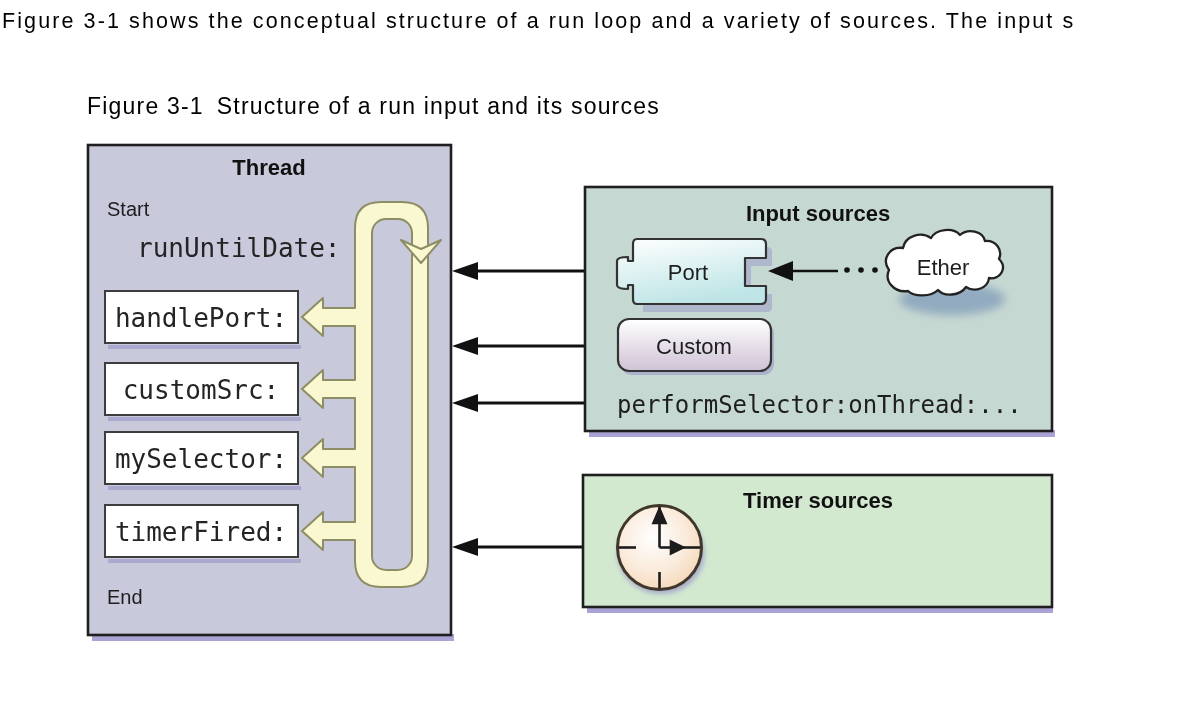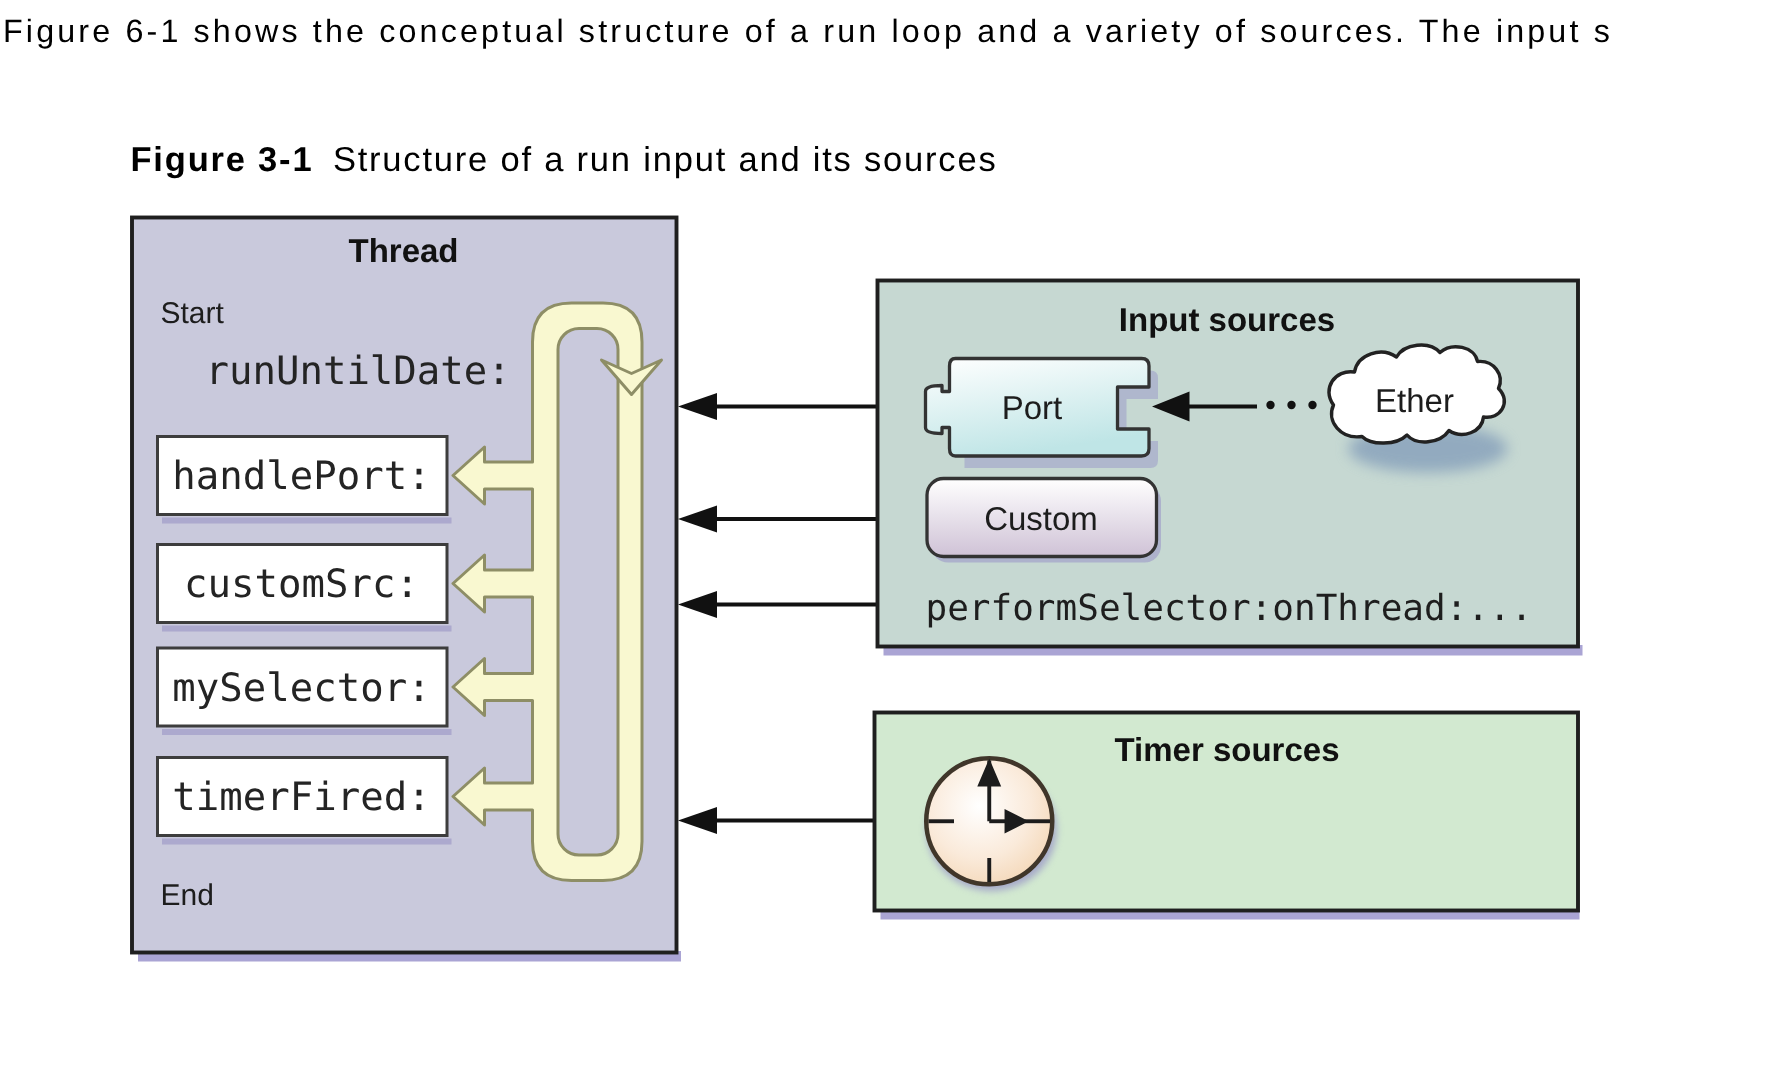--- a/index.html
+++ b/index.html
@@ -8,32 +8,32 @@
     background:#ffffff;font-family:"Liberation Sans",sans-serif;color:#000;
   }
   .intro{
     position:absolute;left:2px;top:9px;width:1176px;overflow:hidden;
     white-space:nowrap;font-size:21.5px;letter-spacing:2.1px;color:#000;
   }
   .caption{
     position:absolute;left:87px;top:93px;white-space:nowrap;
     font-size:23px;letter-spacing:1.2px;color:#000;
   }
-  .caption .cap-label{font-weight:700;margin-right:13px;}
+  .caption .cap-label{font-weight:400;margin-right:13px;}
   svg{position:absolute;left:0;top:0;}
   .t-title{font-family:"Liberation Sans",sans-serif;font-weight:700;font-size:22px;fill:#111;}
   .t-sans{font-family:"Liberation Sans",sans-serif;font-size:20px;fill:#1d1d1d;}
   .t-sans-md{font-family:"Liberation Sans",sans-serif;font-size:22px;fill:#1d1d1d;}
   .t-mono-lg{font-family:"DejaVu Sans Mono","Liberation Mono",monospace;font-size:26px;fill:#242424;}
   .t-mono-md{font-family:"DejaVu Sans Mono","Liberation Mono",monospace;font-size:24px;fill:#1e1e1e;}
 </style>
 </head>
 <body>
 
-<div class="intro">Figure 6-1 shows the conceptual structure of a run loop and a variety of sources. The input s</div>
+<div class="intro">Figure 3-1 shows the conceptual structure of a run loop and a variety of sources. The input s</div>
 
 <div class="caption">
   <span class="cap-label">Figure 3-1</span><span>Structure of a run input and its sources</span>
 </div>
 
 <svg width="1178" height="712" viewBox="0 0 1178 712">
   <defs>
     <linearGradient id="portGrad" x1="0" y1="0" x2="0.35" y2="1">
       <stop offset="0" stop-color="#ffffff"></stop>
       <stop offset="1" stop-color="#bfe5e6"></stop>

